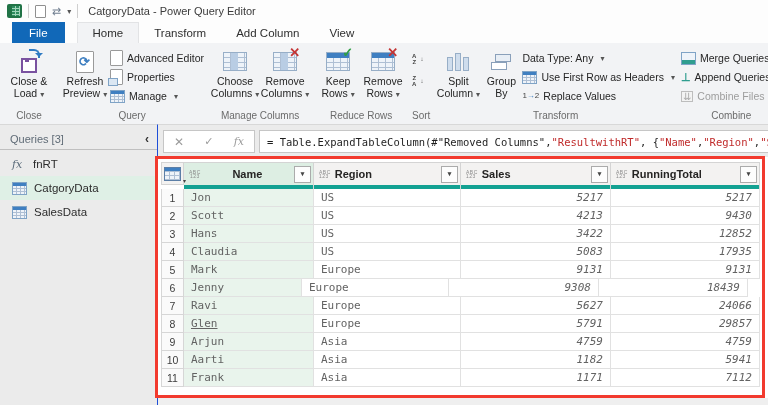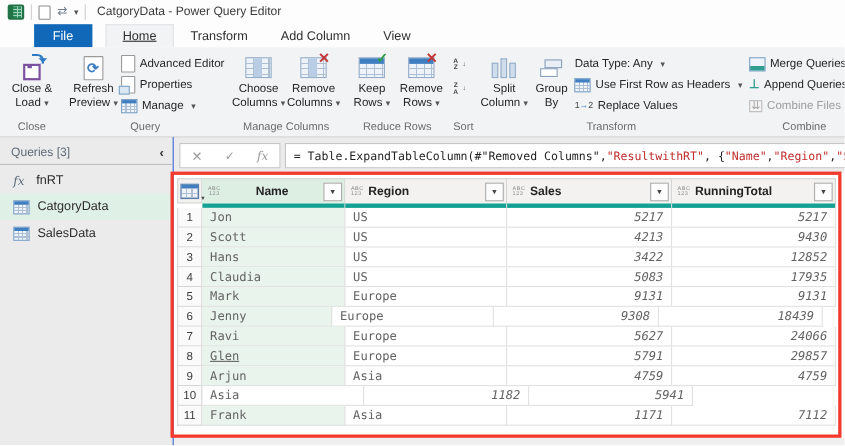--- a/index.html
+++ b/index.html
@@ -15,24 +15,24 @@
              repeating-linear-gradient(to bottom,transparent 0 2px,#9fd4b8 2px 3px),
              repeating-linear-gradient(to right,transparent 0 3px,#9fd4b8 3px 4px),#2e8b5f;}
   .tb-sep{width:1px;height:14px;background:#cfcfcf;}
   .qat-page{width:9px;height:11px;border:1px solid #8f8f8f;background:#fff;border-radius:1px;}
   .qat-refresh{font-size:11px;color:#6f7e8f;line-height:11px;}
   .qat-caret{font-size:8px;color:#555;}
   .tb-title{margin-left:4px;white-space:nowrap;}
 
   
   .tabsrow{position:absolute;top:22px;left:0;right:0;height:21px;background:#fdfdfd;
-           display:flex;align-items:stretch;font-size:11.5px;padding-left:31px;}
+           display:flex;align-items:stretch;font-size:11.5px;padding-left:12px;}
   .tab-file{background:#1168b8;color:#fff;padding:0 17px;display:flex;align-items:center;margin-right:12px;}
   .tab{padding:0 15px;color:#2f2f2f;display:flex;align-items:center;}
-  .tab.active{background:#f2f3f5;border:1px solid #e2e3e5;border-bottom:none;text-decoration:underline;}
+  .tab.active{background:#f2f3f5;border:1px solid #e2e3e5;border-bottom:none;}
 
   
   .ribbon{position:absolute;top:43px;left:0;right:0;height:81px;background:#f2f3f5;
           border-bottom:1px solid #dcdcdc;display:flex;align-items:stretch;padding-left:2px;}
   .group{display:flex;flex-direction:column;padding:2px 2px 0 2px;}
   .gbody{flex:1;display:flex;align-items:flex-start;}
   .glabel{height:15px;font-size:10px;color:#6b6b6b;text-align:center;line-height:13px;white-space:nowrap;}
   .gsep{width:1px;background:#dddddd;margin:3px 1px;}
   .btn-lg{display:flex;flex-direction:column;align-items:center;width:50px;padding-top:3px;
           font-size:10.5px;color:#262626;line-height:12px;text-align:center;}
@@ -477,20 +477,21 @@
       </div>
       <div class="g-row">
         <div class="g-num" style="width: 23px;">9</div>
         <div class="g-c selcol" style="width: 130px;">Arjun</div>
         <div class="g-c" style="width: 147px;">Asia</div>
         <div class="g-c num" style="width: 150px;">4759</div>
         <div class="g-c num" style="width: 149px;">4759</div>
       </div>
       <div class="g-row">
         <div class="g-num" style="width: 23px;">10</div>
+        <div class="g-c selcol" style="width: 130px;">Aarti</div>
         <div class="g-c" style="width: 147px;">Asia</div>
         <div class="g-c num" style="width: 150px;">1182</div>
         <div class="g-c num" style="width: 149px;">5941</div>
       </div>
       <div class="g-row">
         <div class="g-num" style="width: 23px;">11</div>
         <div class="g-c selcol" style="width: 130px;">Frank</div>
         <div class="g-c" style="width: 147px;">Asia</div>
         <div class="g-c num" style="width: 150px;">1171</div>
         <div class="g-c num" style="width: 149px;">7112</div>

